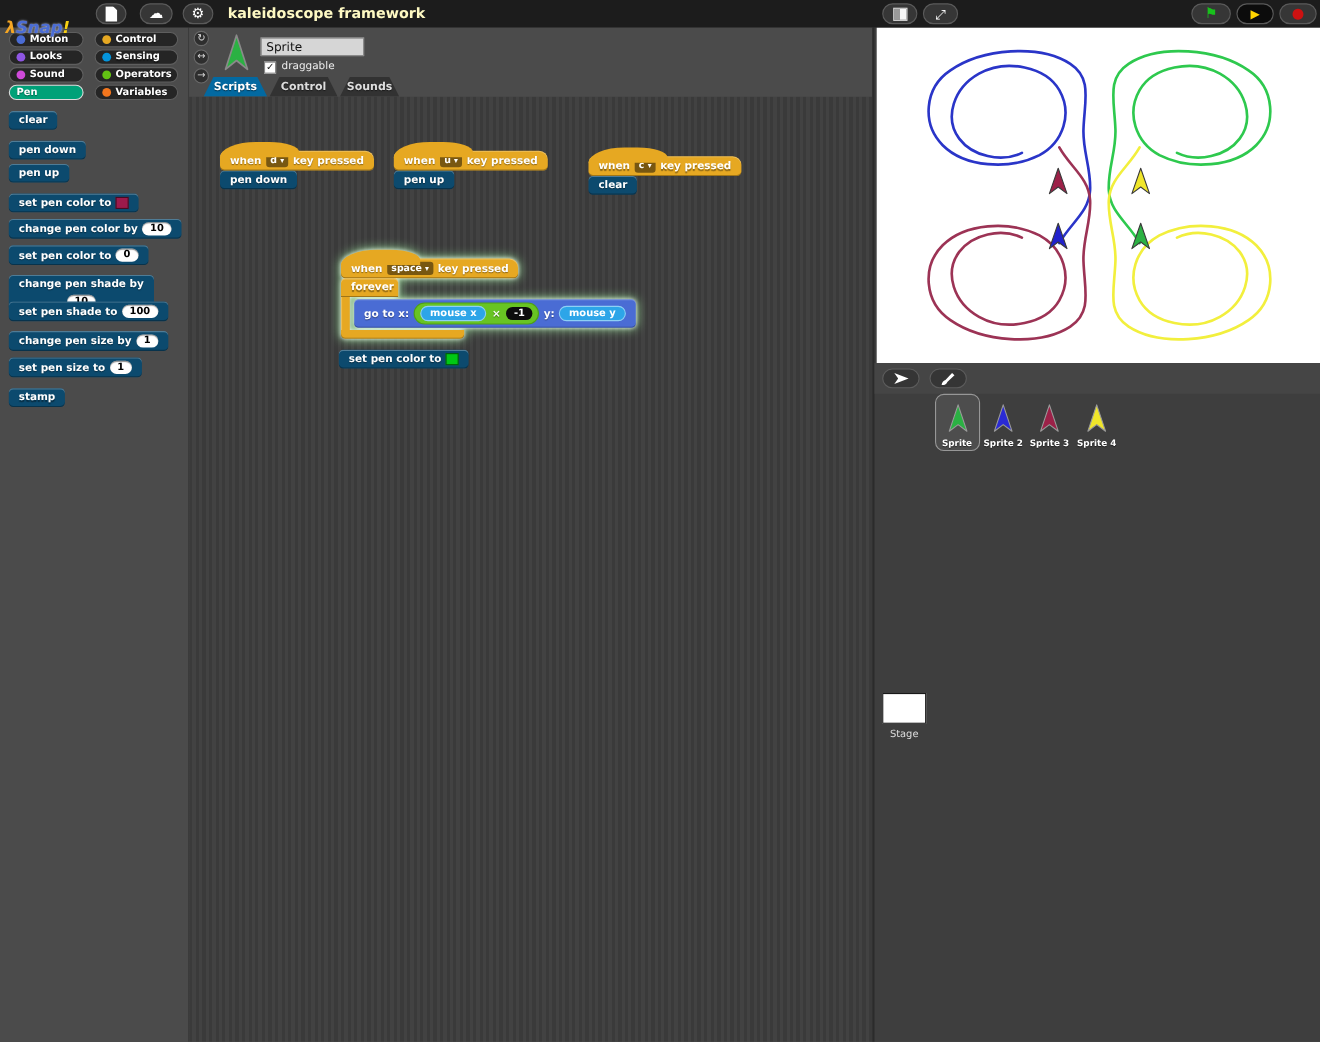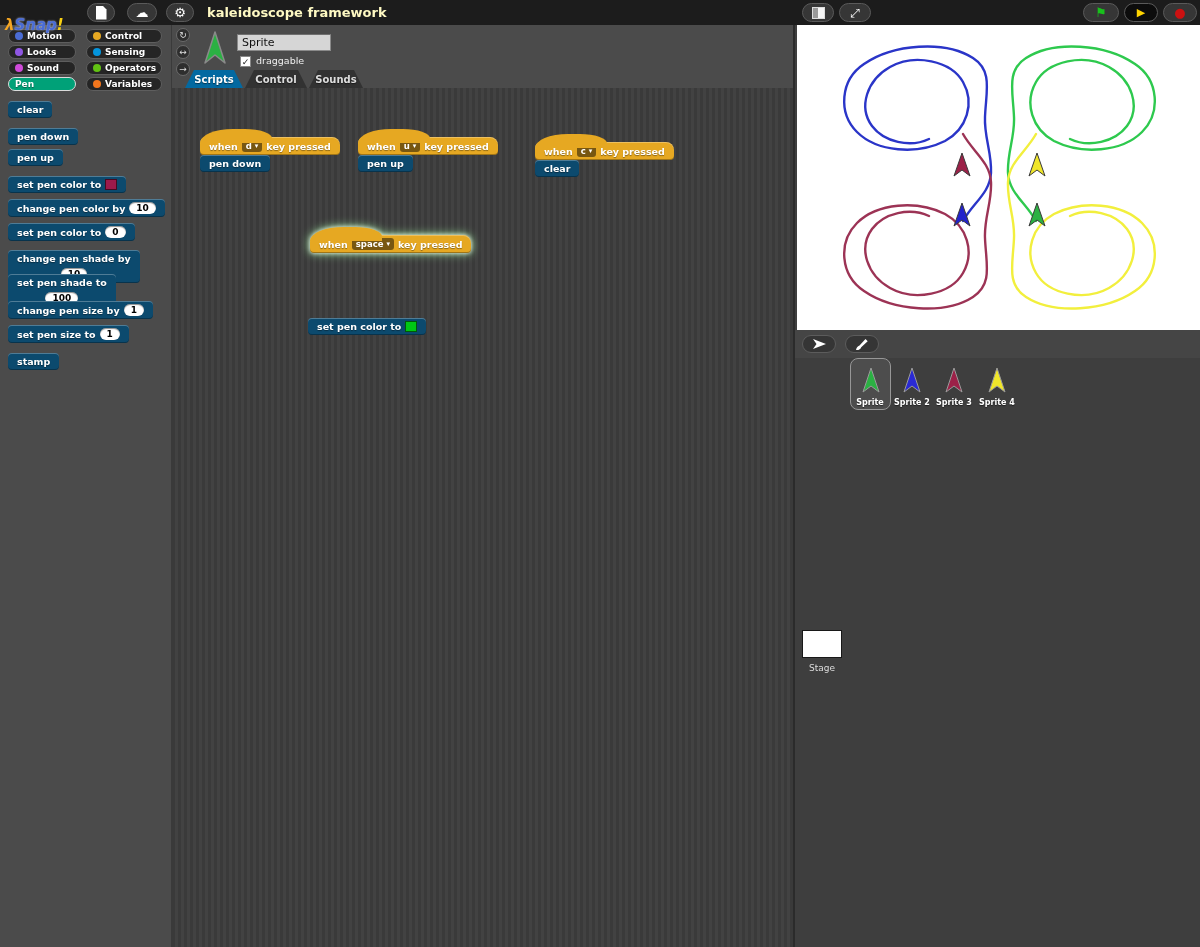--- a/index.html
+++ b/index.html
@@ -192,21 +192,21 @@
       <span class="num">10</span>
     </div>
   <div class="cmd green pb" style="top:198px;">
       <span class="blocktext">set pen color to</span>
       <span class="num">0</span>
     </div>
   <div class="cmd green pb" style="top:225px;flex-direction:column;">
       <span class="blocktext">change pen shade by</span>
       <span class="num">10</span>
     </div>
-  <div class="cmd green pb" style="top:249px;flex-direction:column;">
+  <div class="cmd green pb" style="top:249px;">
       <span class="blocktext">set pen shade to</span>
       <span class="num">100</span>
     </div>
   <div class="cmd green pb" style="top:276px;">
       <span class="blocktext">change pen size by</span>
       <span class="num">1</span>
     </div>
   <div class="cmd green pb" style="top:300px;">
       <span class="blocktext">set pen size to</span>
       <span class="num">1</span>
@@ -277,20 +277,41 @@
     </div>
 
     <div class="script glow" style="left:138px;top:137px;">
       <div class="cmd gold hat">
         <span class="blocktext">when</span>
         <span class="keyslot">
             <span>space</span>
             <span class="dd">▾</span>
           </span>
         <span class="blocktext">key pressed</span>
+      </div>
+      <div>
+        <div class="cmd gold c-top" style="width:52px;">
+            <span class="blocktext">forever</span>
+          </div>
+        <div class="c-body">
+          <div class="c-arm"></div>
+          <div class="c-inner">
+            <div class="cmd blue">
+              <span class="blocktext">go to x:</span>
+              <span class="op">
+                <span class="rep">mouse x</span>
+                <span class="blocktext">×</span>
+                <span class="neg">-1</span>
+              </span>
+              <span class="blocktext">y:</span>
+              <span class="rep">mouse y</span>
+            </div>
+          </div>
+        </div>
+        <div class="c-bottom"></div>
       </div>
     </div>
 
     <div class="script" style="left:136px;top:230px;">
       <div class="cmd green">
         <span class="blocktext">set pen color to</span>
         <span class="swatch" style="background: rgb(0, 200, 20);"></span>
       </div>
     </div>
 

